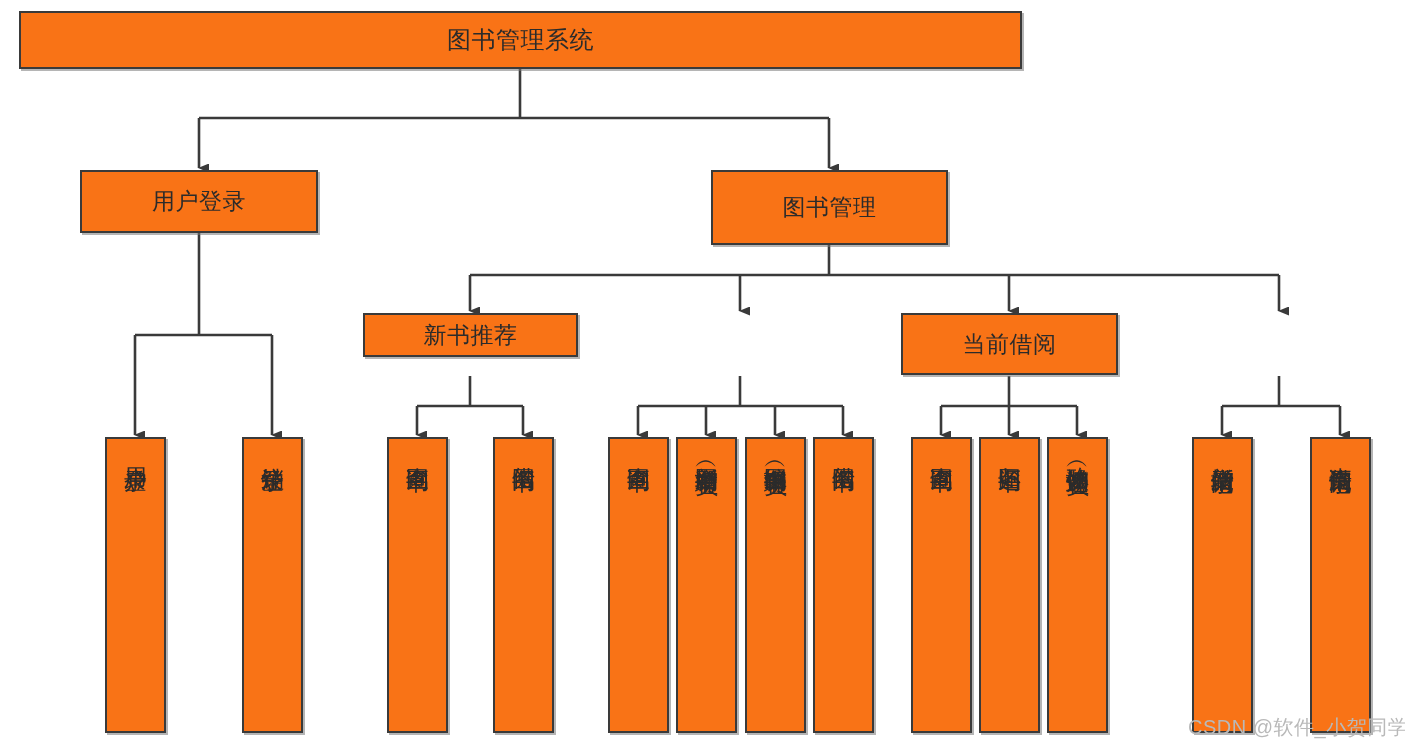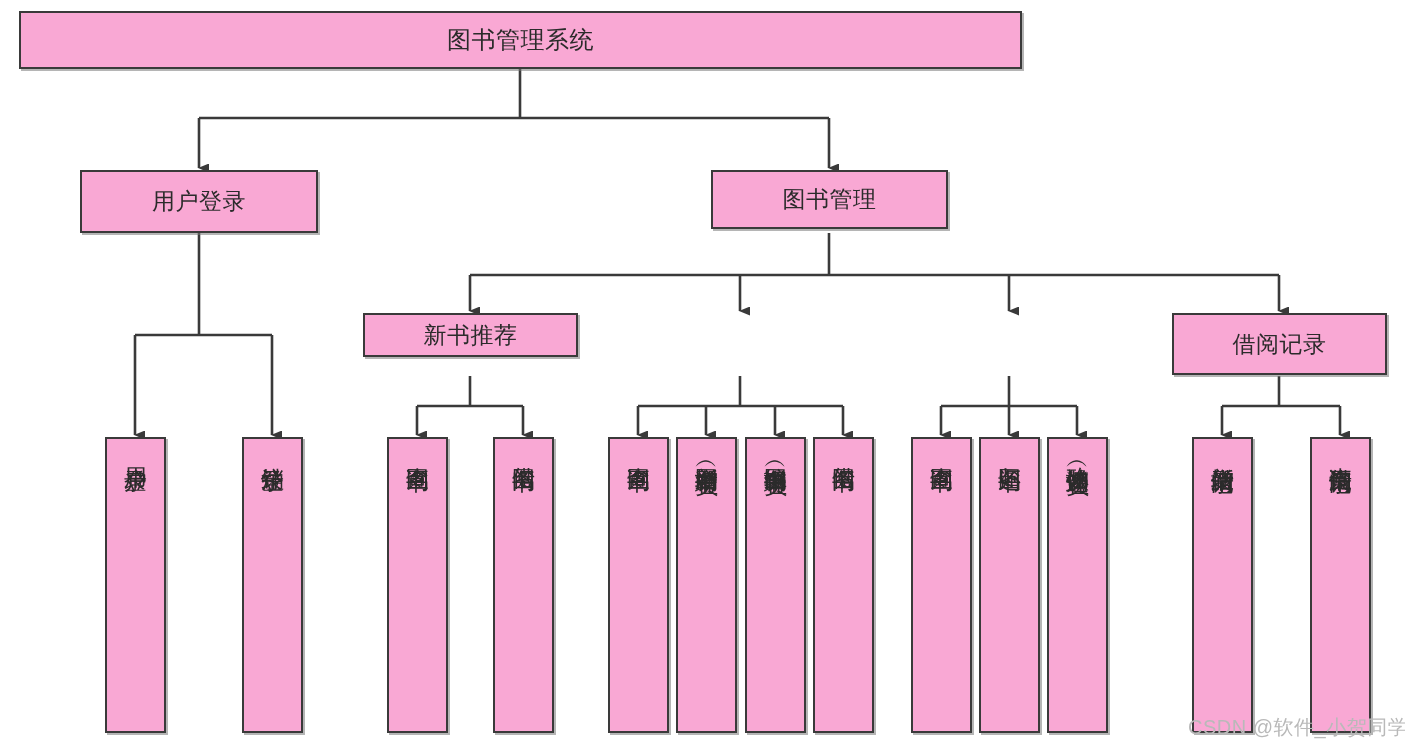--- a/index.html
+++ b/index.html
@@ -21,21 +21,21 @@
   #connectors {
     position: absolute;
     left: 0;
     top: 0;
     width: 1405px;
     height: 747px;
   }
   .node {
     position: absolute;
     box-sizing: border-box;
-    background: #f9a8d4;
+    background: #f97316;
     border: 2px solid #3a3a3a;
     display: flex;
     align-items: center;
     justify-content: center;
     color: #2b2b2b;
     z-index: 3;
   }
   .node.shadow {
     box-shadow: 2px 2px 0 0 rgba(120,120,120,0.55);
   }
@@ -131,29 +131,29 @@
     </g>
   </svg>
 
   <div class="node root horiz shadow" style="left:19px; top:11px; width:1003px; height:58px;">
     <span class="label">图书管理系统</span>
   </div>
 
   <div class="node horiz shadow" style="left:80px; top:170px; width:238px; height:63px;">
     <span class="label">用户登录</span>
   </div>
-  <div class="node horiz shadow" style="left:711px; top:170px; width:237px; height:59px;">
+  <div class="node horiz shadow" style="left:711px; top:170px; width:237px; height:75px;">
     <span class="label">图书管理</span>
   </div>
 
   <div class="node horiz shadow" style="left:363px; top:313px; width:215px; height:44px;">
     <span class="label">新书推荐</span>
   </div>
-  <div class="node horiz shadow" style="left:1172px; top:313px; width:215px; height:62px;">
-    <span class="label">借阅记录</span>
+  <div class="node horiz shadow" style="left:901px; top:313px; width:217px; height:62px;">
+    <span class="label">当前借阅</span>
   </div>
 
   <div class="node leaf shadow" style="left:105px; top:437px; width:61px; height:296px;">
     <span class="label">用户登录</span>
   </div>
   <div class="node leaf shadow" style="left:242px; top:437px; width:61px; height:296px;">
     <span class="label">注销登录</span>
   </div>
 
   <div class="node leaf shadow" style="left:387px; top:437px; width:61px; height:296px;">

